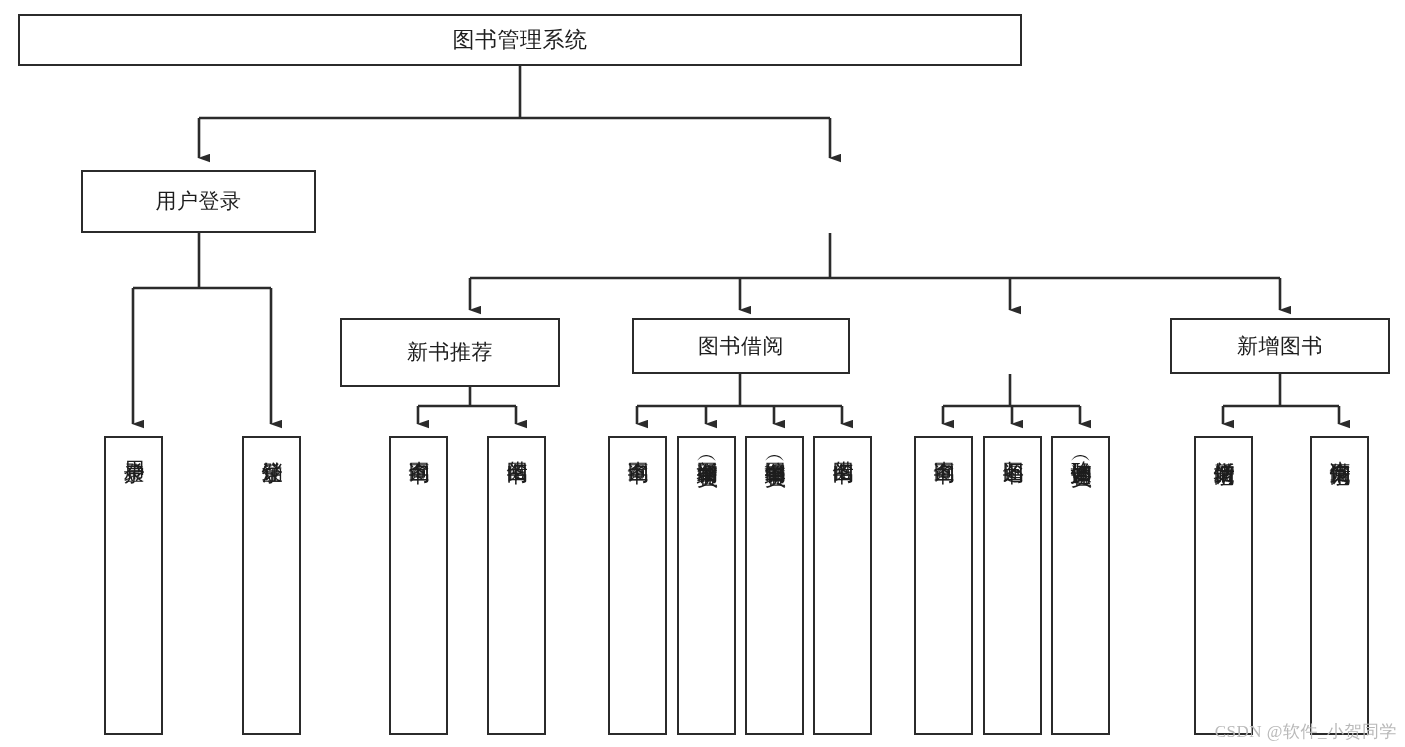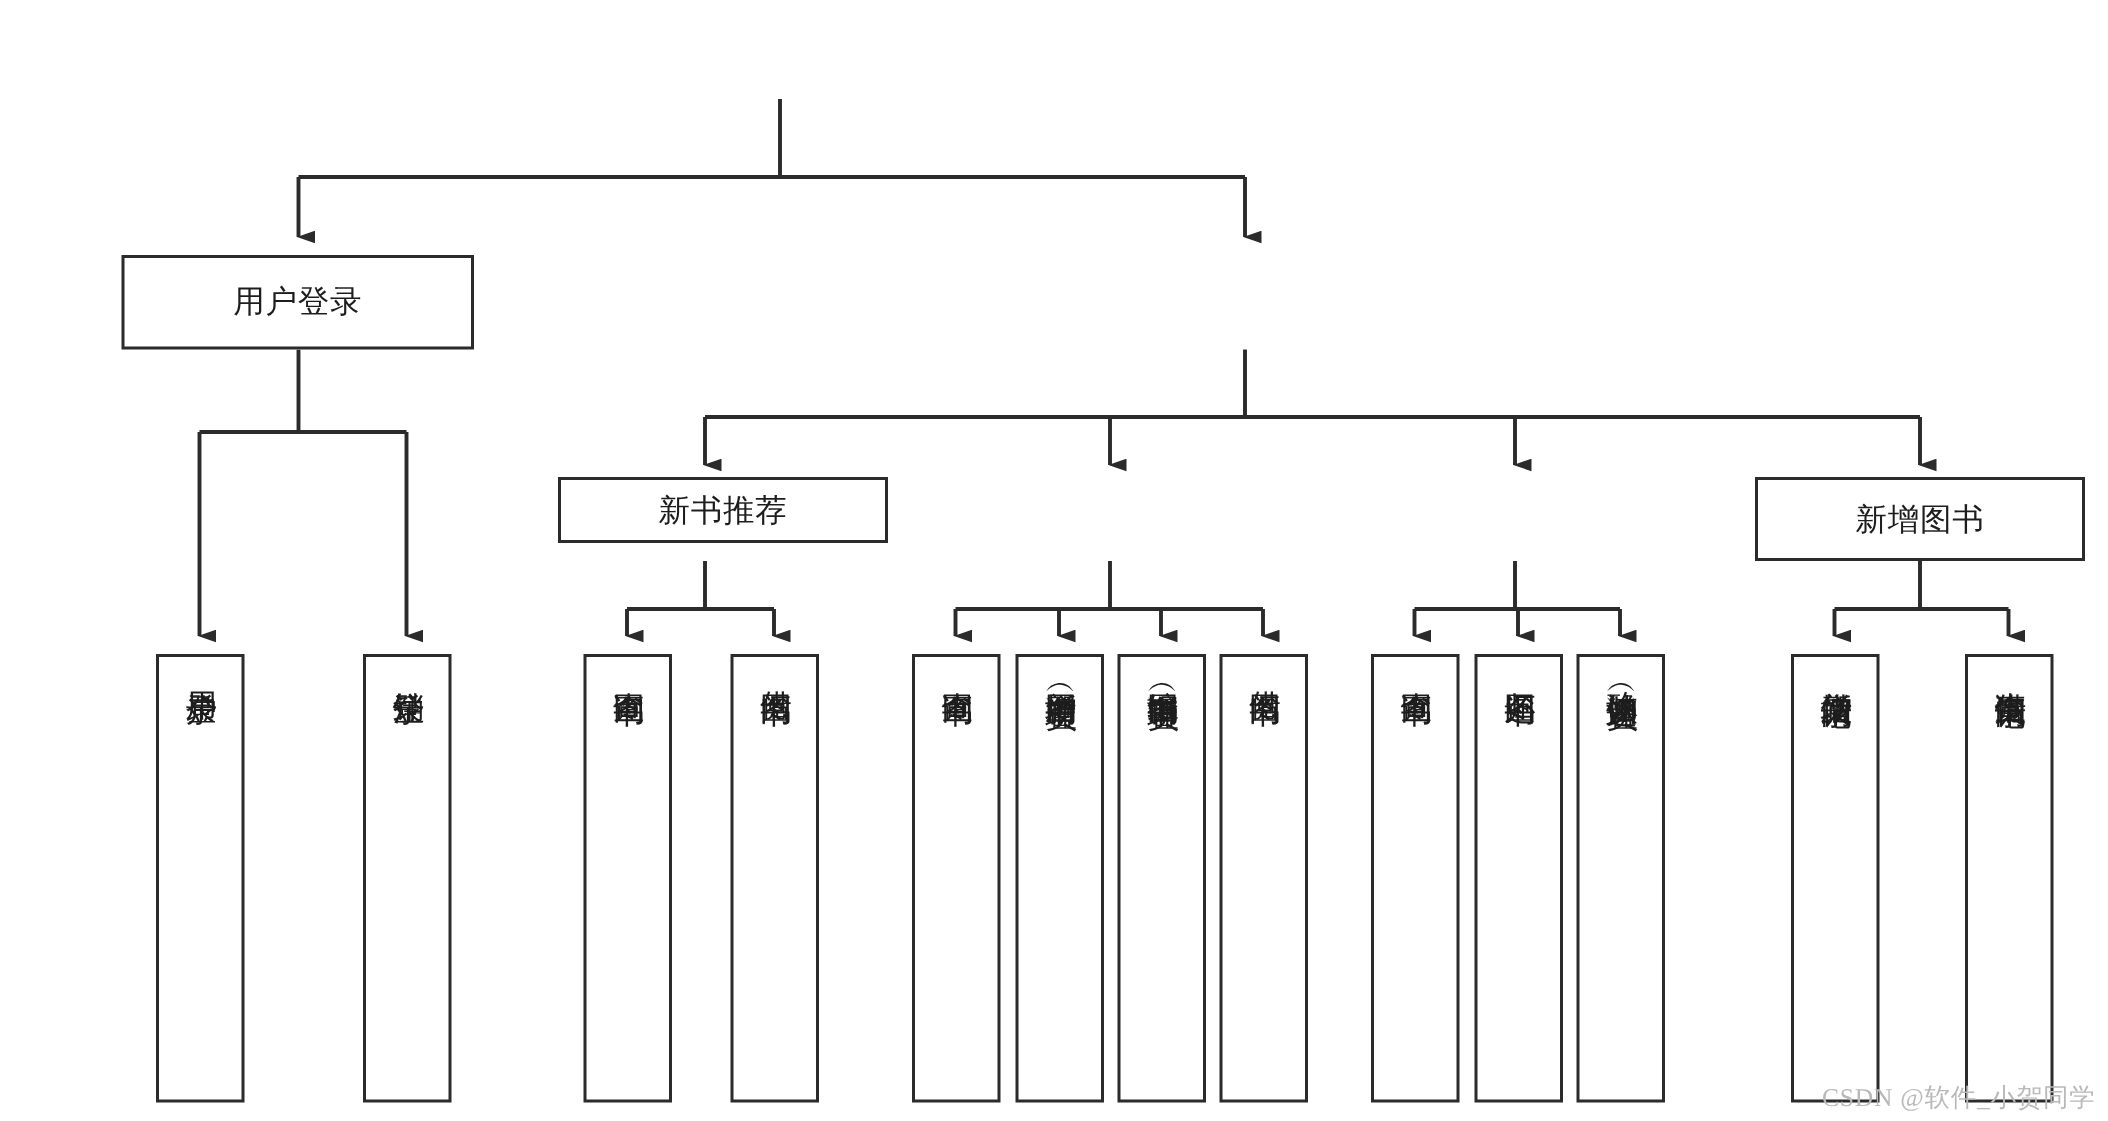--- a/index.html
+++ b/index.html
@@ -116,27 +116,33 @@
       <path d="M1012,406 L1012,424" marker-end="url(#arw)"></path>
       <path d="M1080,406 L1080,424" marker-end="url(#arw)"></path>
 
       <path d="M1280,374 L1280,406"></path>
       <path d="M1223,406 L1339,406"></path>
       <path d="M1223,406 L1223,424" marker-end="url(#arw)"></path>
       <path d="M1339,406 L1339,424" marker-end="url(#arw)"></path>
     </g>
   </svg>
 
+  <div class="node root" style="left:18px; top:14px; width:1004px; height:52px;">
+    <span class="lbl">图书管理系统</span>
+  </div>
 
   <div class="node" style="left:81px; top:170px; width:235px; height:63px;">
     <span class="lbl">用户登录</span>
   </div>
 
-  <div class="node" style="left:372px; top:318px; width:220px; height:44px;align-items:center;">
+  <div class="node" style="left:340px; top:318px; width:220px; height:69px;align-items:center;">
     <span class="lbl">新书推荐</span>
+  </div>
+  <div class="node" style="left:632px; top:318px; width:218px; height:56px;">
+    <span class="lbl">图书借阅</span>
   </div>
   <div class="node" style="left:1170px; top:318px; width:220px; height:56px;">
     <span class="lbl">新增图书</span>
   </div>
 
   <div class="node vert" style="left:104px; top:436px; width:59px; height:299px;">
     <span class="lbl">用户登录</span>
   </div>
   <div class="node vert" style="left:242px; top:436px; width:59px; height:299px;">
     <span class="lbl">注销登录</span>

